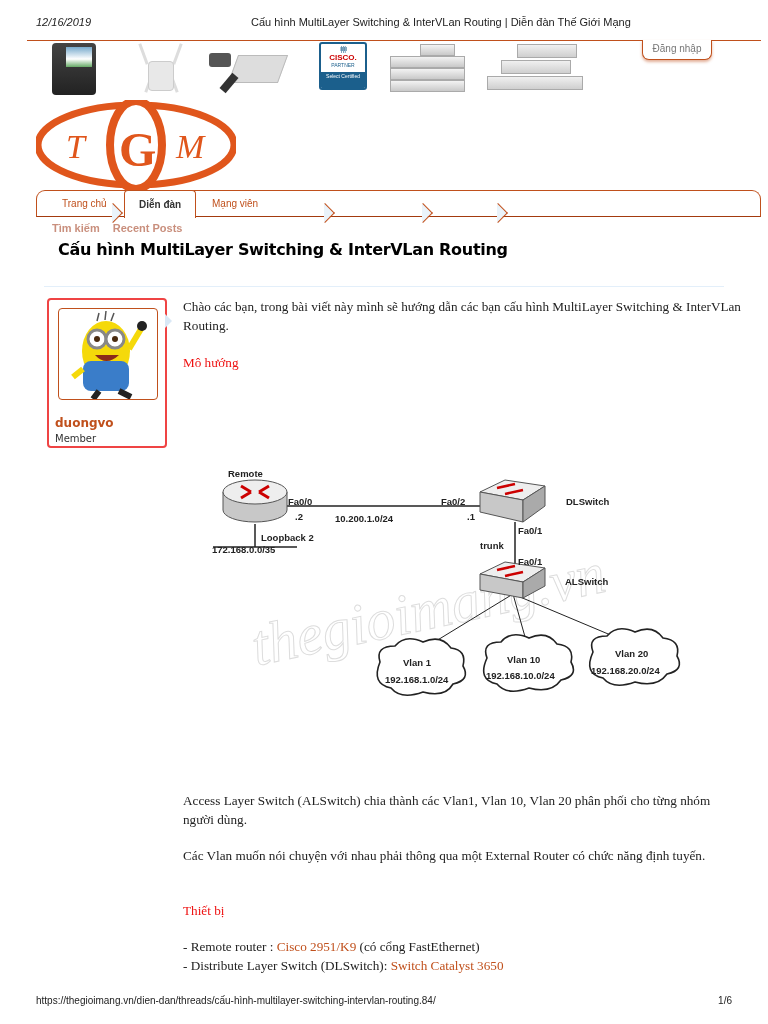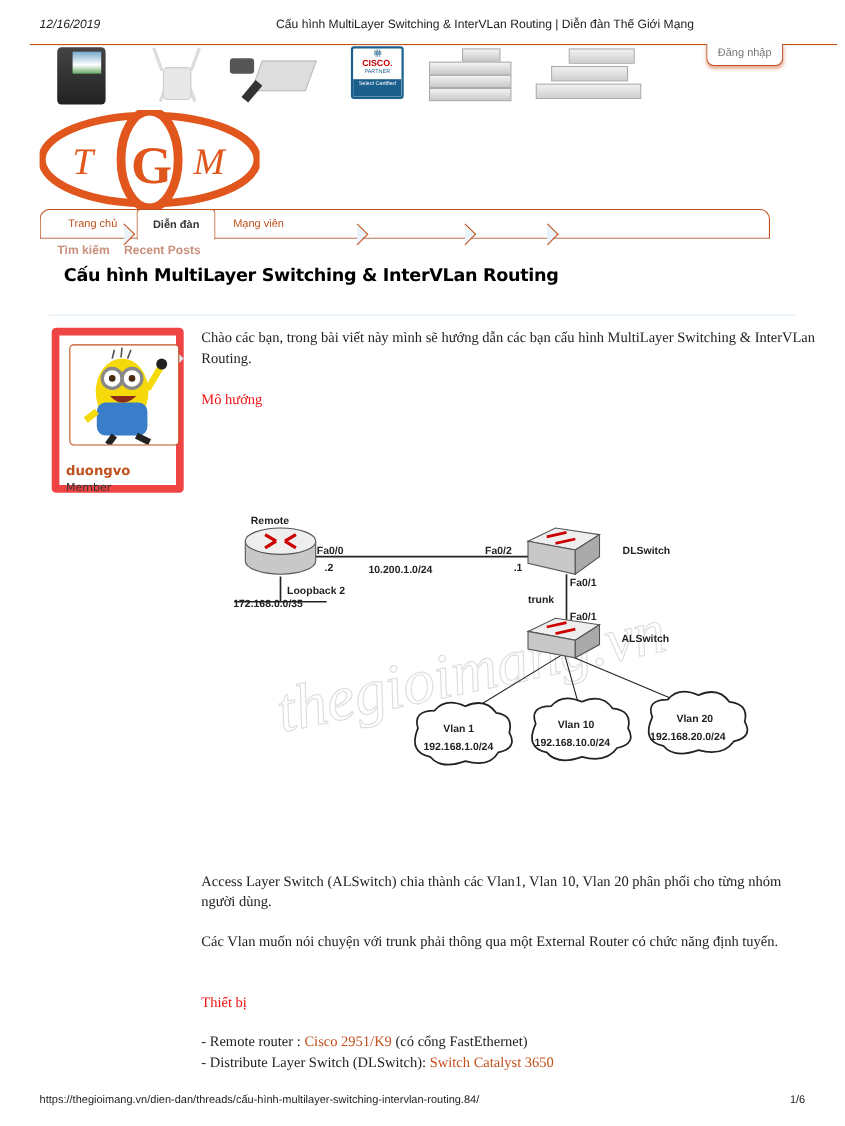--- a/index.html
+++ b/index.html
@@ -30,32 +30,32 @@
   .cisco-badge .sel { position:absolute; bottom:0; left:0; right:0; height:16px; background:#1b5f8c; color:#fff; font-size:5px; line-height:7px; padding-top:1px; }
   .switch-stack { position:absolute; left: 350px; top: 4px; width: 75px; height: 50px; }
   .switch-stack div { position:absolute; left:0; right:0; height:12px; background: linear-gradient(#f3f3f3,#c9c9c9); border:1px solid #aaa; }
   .router-stack { position:absolute; left: 447px; top: 0; width: 100px; height: 56px; }
   .router-stack div { position:absolute; height:14px; background: linear-gradient(#f0f0f0,#cfcfcf); border:1px solid #aaa; }
 
   .login-btn { position: absolute; top: 40px; left: 642px; width: 70px; height: 20px; border: 1px solid #c0501c; border-top: none; border-radius: 0 0 7px 7px; background: #fff; box-shadow: 0 2px 3px rgba(192,80,28,0.45); font-size: 10px; color: #777; text-align: center; line-height: 18px; }
 
   .logo { position: absolute; top: 100px; left: 36px; width: 200px; height: 90px; }
 
-  .nav { position: absolute; top: 190px; left: 36px; width: 664px; height: 28px; text-align: center; }
+  .nav { position: absolute; top: 190px; left: 36px; width: 725px; height: 28px; text-align: center; }
   .nav .rail { position: absolute; left: 0; right: 0; top: 0; height: 27px; border: 1px solid #c0501c; border-bottom: 1px solid #a33a0e; border-radius: 9px 9px 0 0; }
   .nav .tab { position: absolute; top: 8px; font-size: 10px; color: #c0501c; white-space: nowrap; }
   .nav .tab.active { top: 0; height: 28px; background: #fff; border: 1px solid #c0501c; border-bottom: none; border-radius: 4px 4px 0 0; color: #333; font-weight: bold; padding: 8px 14px 0; }
   .nav .chev { position: absolute; top: 16px; width: 14px; height: 14px; border-right: 1px solid #c0501c; border-top: 1px solid #c0501c; transform: rotate(45deg); background: linear-gradient(45deg, transparent 50%, #eaf3fa 50%); }
   .subnav { position: absolute; top: 222px; left: 52px; font-size: 11px; color: #c98f7d; font-weight: bold; }
   .subnav span { margin-right: 10px; }
 
   .page-title { position: absolute; top: 240px; left: 58px; font-size: 16px; color: #000000; font-family: "DejaVu Sans", sans-serif; letter-spacing: -0.3px; white-space: nowrap; }
   .title-rule { position: absolute; top: 286px; left: 44px; width: 680px; height: 1px; background: #e3effa; }
 
-  .user-card { position: absolute; top: 298px; left: 47px; width: 120px; height: 150px; border: 7px solid #ef4444; border-radius: 4px; background: #fff; }
+  .user-card { position: absolute; top: 298px; left: 47px; width: 120px; height: 150px; border: 2px solid #ef4444; border-radius: 4px; background: #fff; }
   .user-card .pointer { position: absolute; right: -7px; top: 14px; width: 0; height: 0; border-top: 7px solid transparent; border-bottom: 7px solid transparent; border-left: 7px solid #d9e8f6; }
   .avatar { position: absolute; top: 8px; left: 9px; width: 100px; height: 92px; border: 1px solid #c0501c; border-radius: 4px; overflow: hidden; background: #fff; }
   .username { position: absolute; top: 116px; left: 6px; font-size: 12px; font-weight: bold; color: #c0501c; font-family: "DejaVu Sans", sans-serif; }
   .userrole { position: absolute; top: 133px; left: 6px; font-size: 10px; color: #333; font-family: "DejaVu Sans", sans-serif; }
 
   .content { position: absolute; left: 183px; width: 560px; font-family: "Liberation Serif", serif; font-size: 13.2px; line-height: 19px; color: #222; }
   .red { color: #ee1111; }
   .link { color: #c0501c; }
 
   .diagram { position: absolute; top: 462px; left: 205px; width: 500px; height: 245px; }
@@ -214,21 +214,21 @@
   <span class="dlbl" style="left:360px;top:114px">ALSwitch</span>
   <span class="dlbl" style="left:198px;top:195px">Vlan 1</span>
   <span class="dlbl" style="left:180px;top:212px">192.168.1.0/24</span>
   <span class="dlbl" style="left:302px;top:192px">Vlan 10</span>
   <span class="dlbl" style="left:281px;top:208px">192.168.10.0/24</span>
   <span class="dlbl" style="left:410px;top:186px">Vlan 20</span>
   <span class="dlbl" style="left:386px;top:203px">192.168.20.0/24</span>
 </div>
 
 <p class="content" style="top:791px">Access Layer Switch (ALSwitch) chia thành các Vlan1, Vlan 10, Vlan 20 phân phối cho từng nhóm người dùng.</p>
-<p class="content" style="top:846px">Các Vlan muốn nói chuyện với trunk phải thông qua một External Router có chức năng định tuyến.</p>
+<p class="content" style="top:846px">Các Vlan muốn nói chuyện với nhau phải thông qua một External Router có chức năng định tuyến.</p>
 <p class="content red" style="top:901px">Thiết bị</p>
 
 <p class="content" style="top:937px">
   <span>- Remote router : </span><span class="link">Cisco 2951/K9</span><span> (có cổng FastEthernet)</span>
 </p>
 <p class="content" style="top:956px">
   <span>- Distribute Layer Switch (DLSwitch): </span><span class="link">Switch Catalyst 3650</span>
 </p>
 
 <div class="footer">

